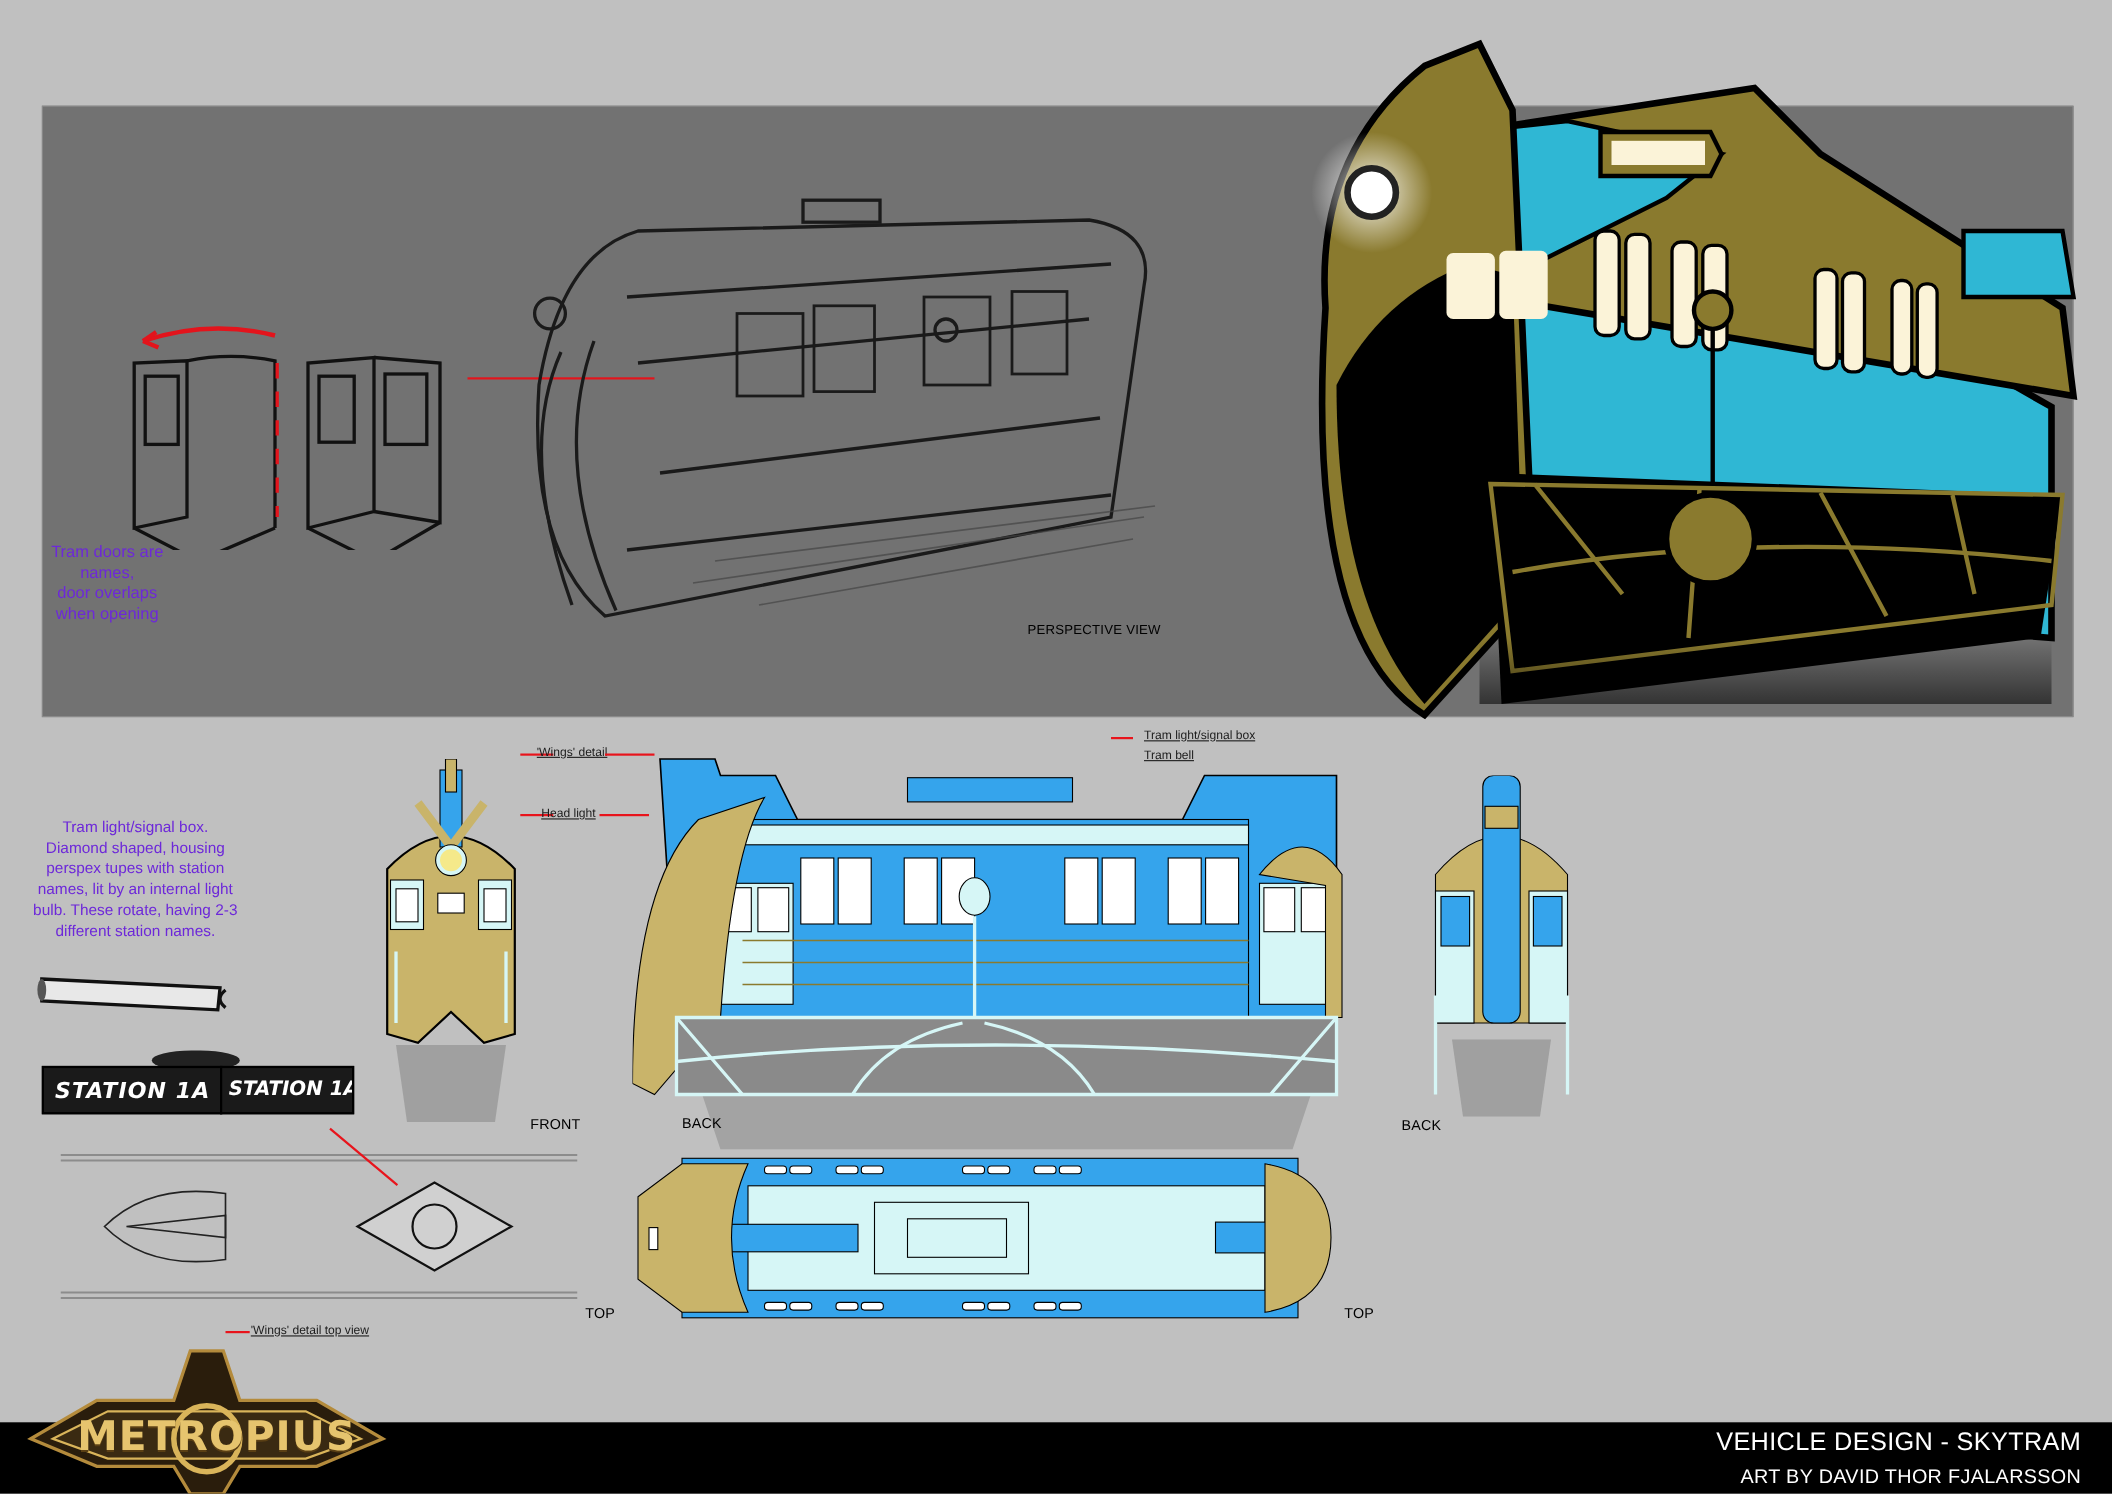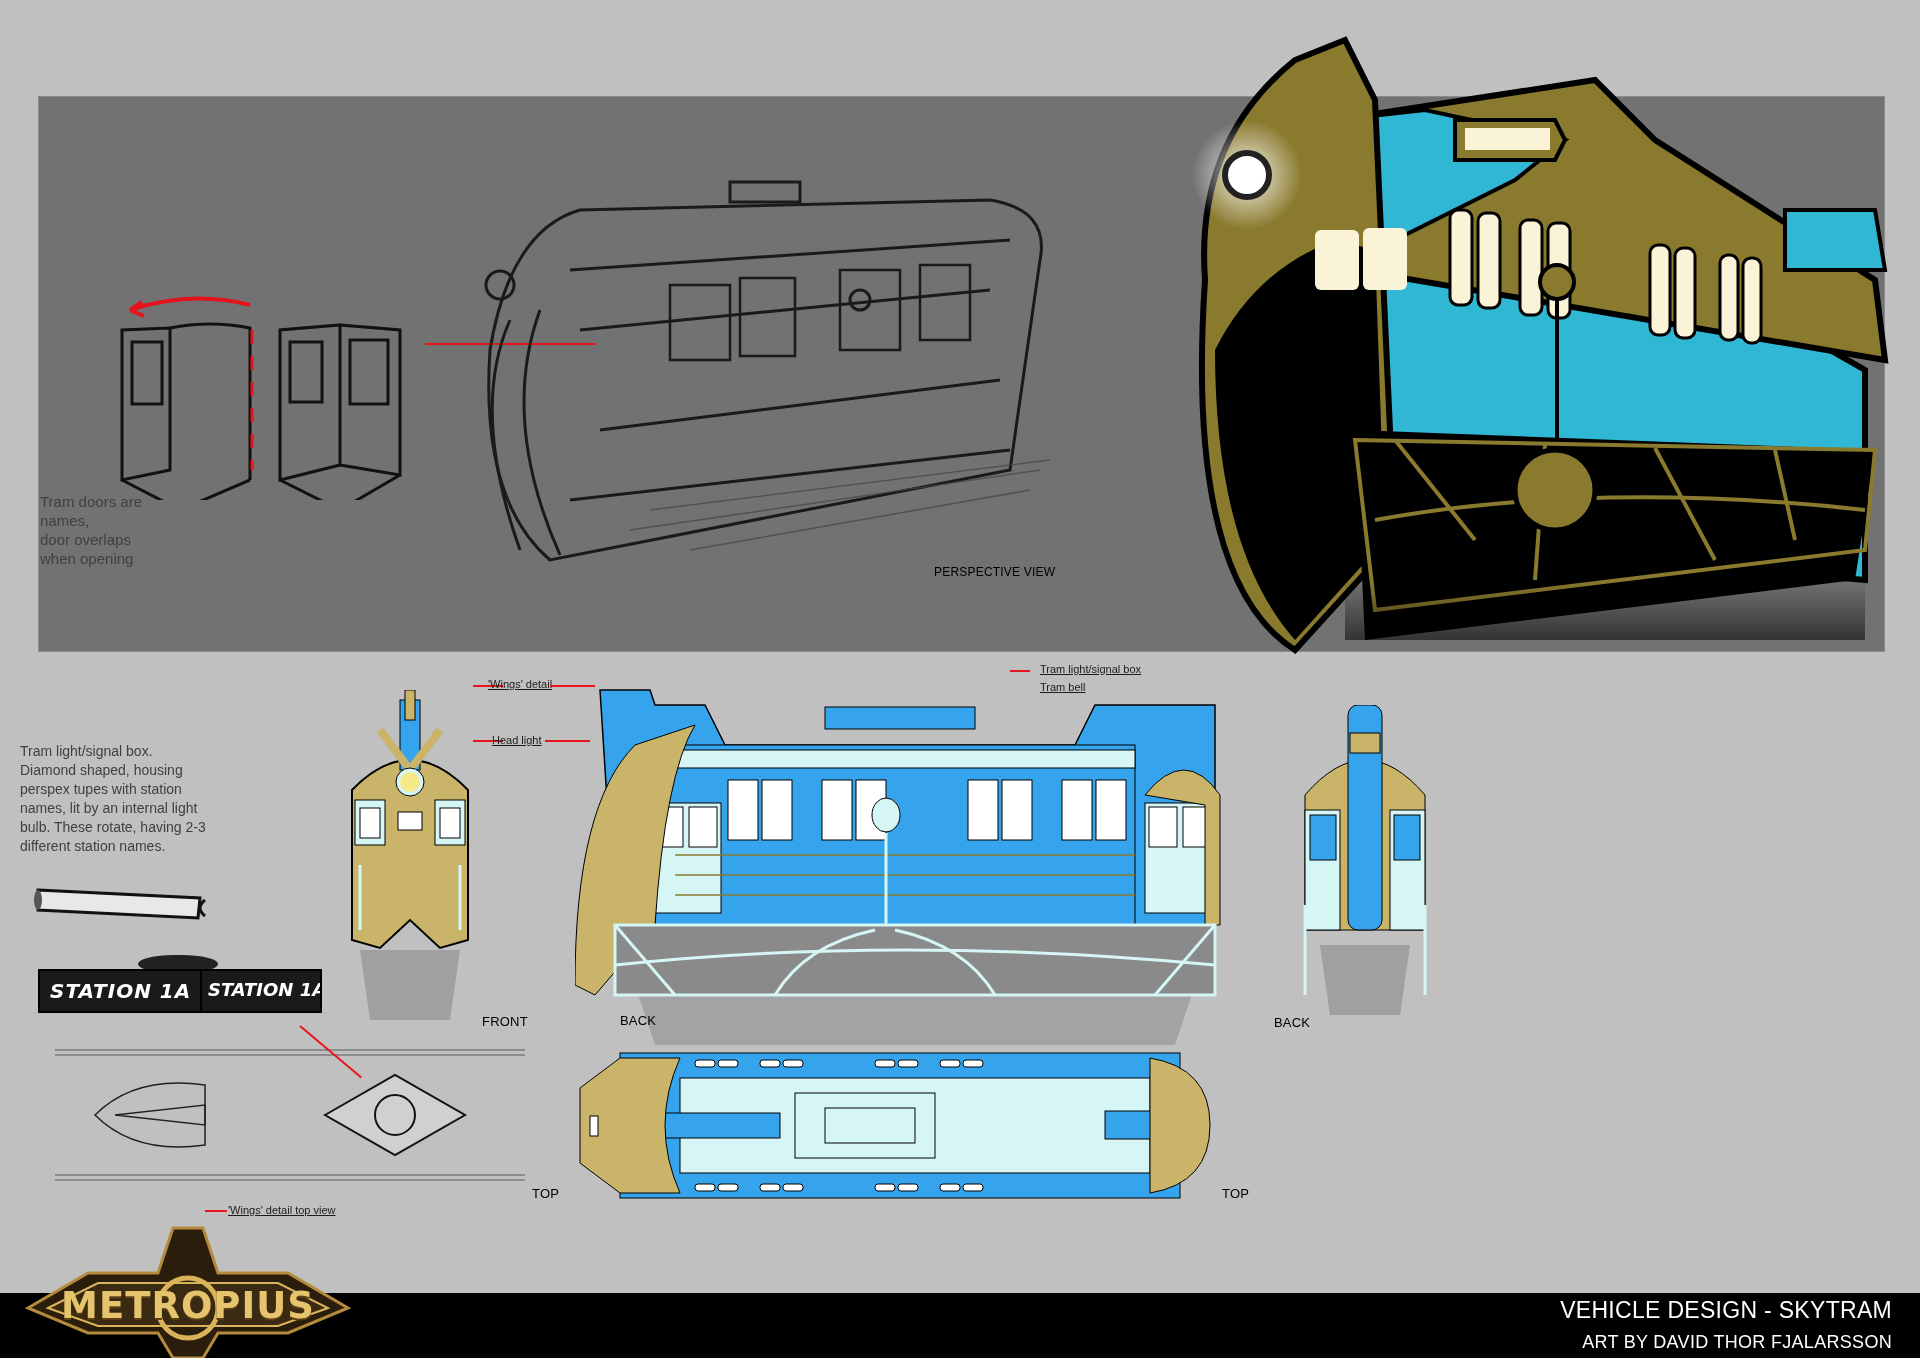--- a/index.html
+++ b/index.html
@@ -1,19 +1,19 @@
 <!DOCTYPE html>
 <html><head>
 <meta charset="utf-8">
 <style>
   html,body{margin:0;padding:0;}
   body{width:1920px;height:1358px;background:#c0c0c0;position:relative;overflow:hidden;font-family:"Liberation Sans","DejaVu Sans",sans-serif;color:#1e1e1e;}
   .abs{position:absolute;}
   .panel{left:38px;top:96px;width:1847px;height:556px;background:#727272;box-shadow:0 0 0 1px #8a8a8a inset;}
-  .note{font-size:15px;line-height:19px;text-align:left;color:#404040;}
+  .note{font-size:15px;line-height:19px;text-align:center;color:#6d28d9;}
   .label{font-size:13px;color:#000000;letter-spacing:0.2px;text-align:center;}
   .callout{font-size:11px;color:#1c1c1c;text-decoration:underline;}
   .footer{left:0;top:1293px;width:1920px;height:65px;background:#000;}
   .footer-title{right:28px;top:1297px;font-size:23px;color:#fff;letter-spacing:0.3px;}
   .footer-sub{right:28px;top:1332px;font-size:18px;color:#fff;letter-spacing:0.3px;text-align:center;}
   svg{display:block;}
 </style>
 </head>
 <body>
 
@@ -292,14 +292,14 @@
 <div class="abs footer"></div>
 <div class="abs footer-title">VEHICLE DESIGN - SKYTRAM</div>
 <div class="abs footer-sub">ART BY DAVID THOR FJALARSSON</div>
 
 <div class="abs" style="left:8px;top:1218px;width:360px;height:140px">
   <svg class="abs" style="left:0;top:0" width="360" height="140" viewBox="0 0 360 140">
     <path d="M20 90 L80 55 L150 55 L165 10 L195 10 L210 55 L280 55 L340 90 L280 115 L210 115 L195 140 L165 140 L150 115 L80 115 Z" fill="#2a1d0c" stroke="#b48b3c" stroke-width="3"></path>
     <path d="M40 90 L90 65 L270 65 L320 90 L270 108 L90 108 Z" fill="#3a2a12" stroke="#d9b45a" stroke-width="2"></path>
     <circle cx="180" cy="90" r="30" fill="none" stroke="#d9b45a" stroke-width="5"></circle>
   </svg>
-  <div class="abs" style="left:44px;top:66px;width:272px;text-align:center;font-family:'DejaVu Sans',sans-serif;font-weight:bold;font-size:37px;color:#e6c46e;letter-spacing:1px;text-shadow:0 2px 0 #5a3f14">METROPIUS</div>
+  <div class="abs" style="left:44px;top:66px;width:272px;text-align:right;font-family:'DejaVu Sans',sans-serif;font-weight:bold;font-size:37px;color:#e6c46e;letter-spacing:1px;text-shadow:0 2px 0 #5a3f14">METROPIUS</div>
 </div>
 
 </body></html>

